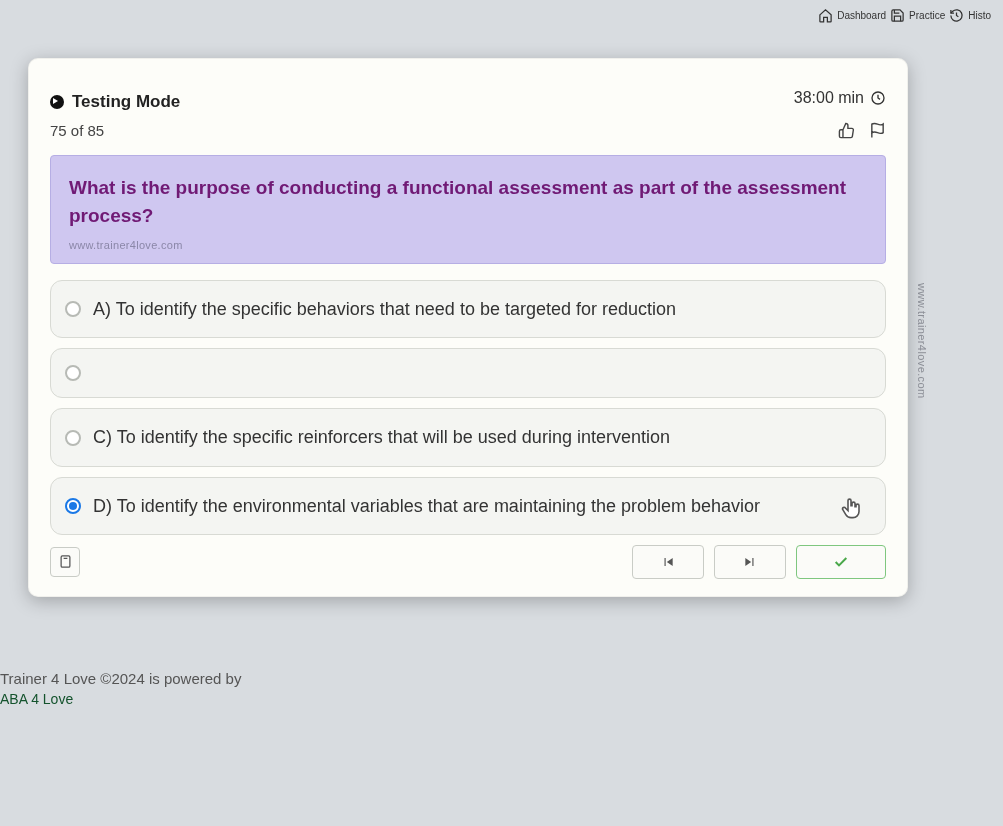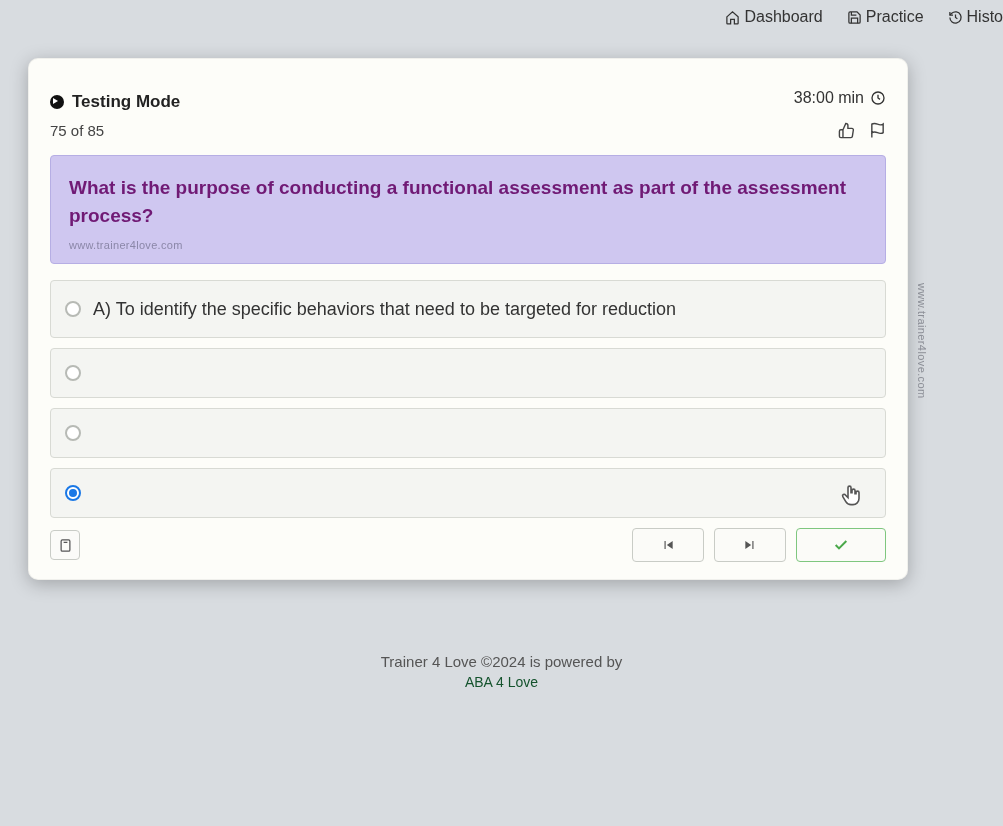--- a/index.html
+++ b/index.html
@@ -9,23 +9,23 @@
       width: 1003px;
       height: 826px;
       overflow: hidden;
       position: relative;
     }
     .top-nav {
       position: absolute;
       top: 4px;
       right: 0;
       display: flex;
-      gap: 24px;
-      padding: 4px 0 4px 8px;
-      font-size: 16px;
+      gap: 4px;
+      padding: 4px 12px 4px 8px;
+      font-size: 10px;
       color: #333;
       align-items: center;
     }
     .top-nav .nav-item { display: flex; align-items: center; gap: 4px; cursor: pointer; }
     .panel {
       position: absolute;
       left: 28px;
       top: 58px;
       width: 880px;
       background: #fdfdf9;
@@ -67,21 +67,21 @@
       border: 1px solid #b6aee4;
       border-radius: 4px;
       padding: 18px 18px 12px 18px;
       margin-bottom: 16px;
     }
     .question-text { font-size: 19px; font-weight: 600; color: #701a75; line-height: 1.45; }
     .watermark { font-size: 11px; color: #8b87a8; margin-top: 10px; letter-spacing: .3px; }
     .option {
       background: #f4f5f2;
       border: 1px solid #d8dad4;
-      border-radius: 4px;
+      border-radius: 12px;
       padding: 16px 14px;
       margin-bottom: 10px;
       display: flex; align-items: center; gap: 12px;
       cursor: pointer;
       position: relative;
     }
     .radio {
       width: 16px; height: 16px; border-radius: 50%;
       border: 2px solid #b7bab5; background:#fff; flex-shrink:0;
       display:flex;align-items:center;justify-content:center;
@@ -110,22 +110,22 @@
       background:#fbfbf8; display:flex;align-items:center;justify-content:center;
       cursor:pointer; color:#555; font-size:16px;
     }
     .btn.submit { border-color:#7fc77f; color:#4aa84a; min-width: 90px; }
     .side-watermark {
       position:absolute; right: -20px; top: 225px;
       writing-mode: vertical-rl; text-orientation: mixed;
       font-size: 11px; color:#8b8e96; letter-spacing:.4px;
     }
     .page-footer {
-      position:absolute; left:0; right:0; top: 653px;
-      text-align:center; font-size: 15px; color:#555;
+      position:absolute; left:0; right:0; top: 670px;
+      font-size: 15px; color:#555;
     }
     .page-footer .brand { color:#14532d; font-size:14px; margin-top:4px; display:block; }
     svg { display:block; }
   </style>
 </head>
 <body>
 
 <div class="top-nav">
   <div class="nav-item">
     <span>
@@ -198,23 +198,25 @@
 
   <div class="option">
     <span class="radio"></span>
     <span class="option-text">A) To identify the specific behaviors that need to be targeted for reduction</span>
   </div>
   <div class="option">
     <span class="radio"></span>
   </div>
   <div class="option">
     <span class="radio"></span>
+    <span class="option-text">C) To identify the specific reinforcers that will be used during intervention</span>
   </div>
   <div class="option selected">
     <span class="radio"></span>
+    <span class="option-text">D) To identify the environmental variables that are maintaining the problem behavior</span>
     <span class="cursor-hand">
       <svg width="24" height="26" viewBox="0 0 24 26" fill="#fff" stroke="#555" stroke-width="1.6">
           <path d="M9 11V5a1.5 1.5 0 0 1 3 0v5h1V8a1.5 1.5 0 0 1 3 0v3h1v-1a1.5 1.5 0 0 1 3 0v6a6 6 0 0 1-6 6h-2a6 6 0 0 1-5.2-3l-3-5a1.5 1.5 0 0 1 2.6-1.5L9 15z"></path>
         </svg>
     </span>
   </div>
 
   <div class="footer-row">
     <div class="calc-btn">
       <svg width="15" height="15" viewBox="0 0 24 24" fill="none" stroke="#555" stroke-width="2">

